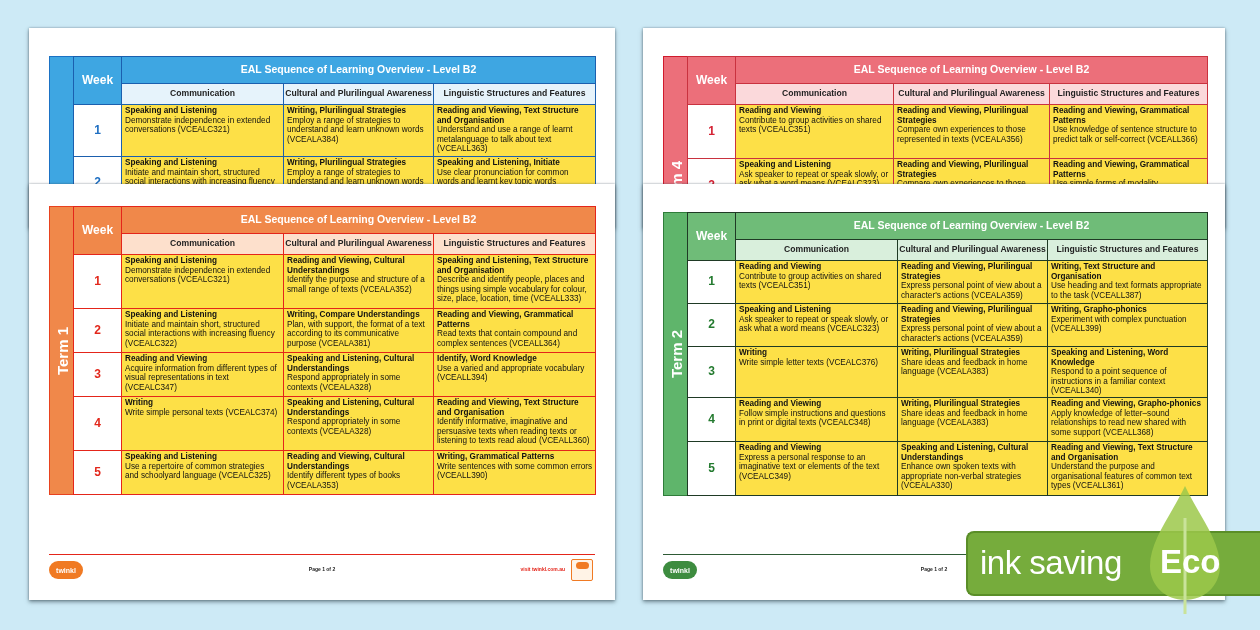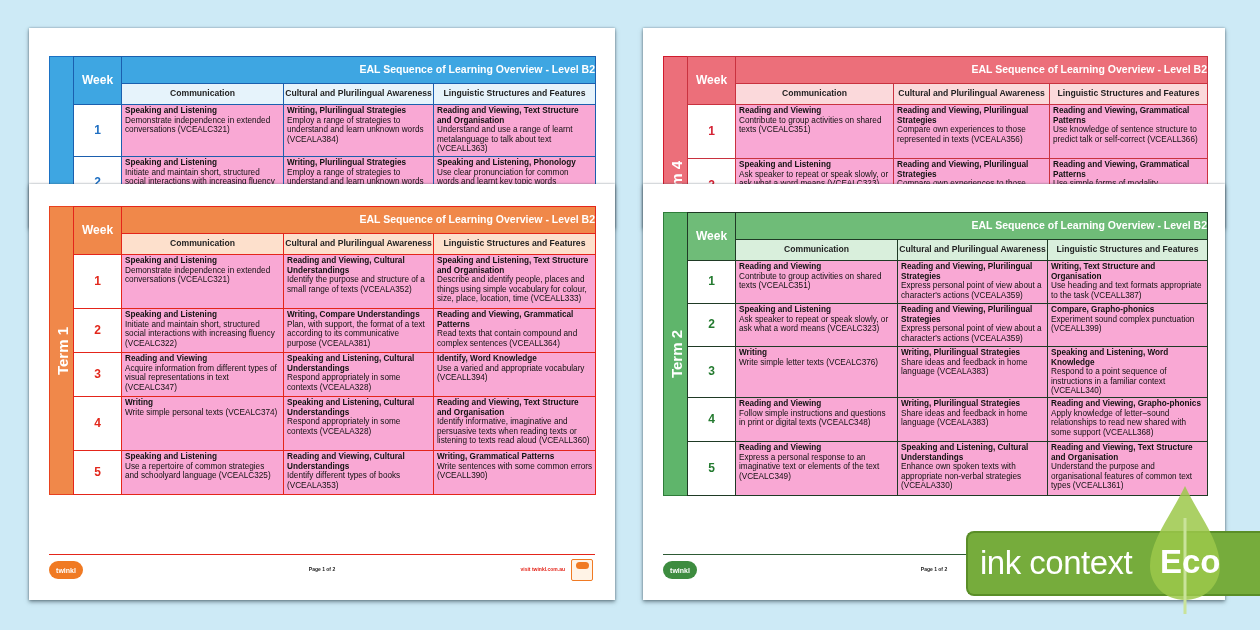--- a/index.html
+++ b/index.html
@@ -32,32 +32,32 @@
   table.sol {
     border-collapse: collapse; table-layout: fixed;
     font-size: 8.2px; line-height: 9.6px; color: #111;
   }
   table.sol td, table.sol th { border: 1px solid; vertical-align: top; }
   table.sol th.week-h {
     width: 48px; color: #fff; font-size: 12px; font-weight: bold;
     vertical-align: middle; text-align: center;
   }
   table.sol th.title-h {
-    color: #fff; font-size: 10.5px; font-weight: bold; text-align: right;
+    color: #fff; font-size: 10.5px; font-weight: bold; text-align: center;
     height: 27px; vertical-align: middle;
   }
   table.sol th.col-h {
     font-size: 8.6px; font-weight: bold; text-align: center; height: 21px;
     vertical-align: middle; color: #222;
   }
   table.sol td.wk {
     text-align: center; vertical-align: middle;
     font-weight: bold; font-size: 12px; background: #fff;
   }
-  table.sol td.cell { padding: 1px 3px; background: #f9a8d4; }
+  table.sol td.cell { padding: 1px 3px; background: #fde047; }
   .cell .h { font-weight: bold; display: block; }
   .cell .b { display: block; }
 
   
   .blue .term-strip { background: #3ea6e2; border-color: #1b72c4; }
   .blue table.sol td, .blue table.sol th { border-color: #1b5fae; }
   .blue th.week-h, .blue th.title-h { background: #3ea6e2; }
   .blue th.col-h { background: #e6f3fb; }
   .blue td.wk { color: #1f6fc2; }
 
@@ -170,21 +170,21 @@
         <td class="wk">2</td>
         <td class="cell">
               <span class="h">Speaking and Listening</span>
               <span class="b">Initiate and maintain short, structured social interactions with increasing fluency</span>
             </td>
         <td class="cell">
               <span class="h">Writing, Plurilingual Strategies</span>
               <span class="b">Employ a range of strategies to understand and learn unknown words</span>
             </td>
         <td class="cell">
-              <span class="h">Speaking and Listening, Phonology</span>
+              <span class="h">Speaking and Listening, Initiate</span>
               <span class="b">Use clear pronunciation for common words and learnt key topic words (VCEALL342)</span>
             </td>
       </tr>
     </tbody>
       </table>
   </div>
 </div>
 
 <div class="page back-right">
   <div class="sheet red" style="left:20px; top:28px;">
@@ -392,22 +392,22 @@
         <td class="wk">2</td>
         <td class="cell">
               <span class="h">Speaking and Listening</span>
               <span class="b">Ask speaker to repeat or speak slowly, or ask what a word means (VCEALC323)</span>
             </td>
         <td class="cell">
               <span class="h">Reading and Viewing, Plurilingual Strategies</span>
               <span class="b">Express personal point of view about a character's actions (VCEALA359)</span>
             </td>
         <td class="cell">
-              <span class="h">Compare, Grapho-phonics</span>
-              <span class="b">Experiment sound complex punctuation (VCEALL399)</span>
+              <span class="h">Writing, Grapho-phonics</span>
+              <span class="b">Experiment with complex punctuation (VCEALL399)</span>
             </td>
       </tr>
       <tr style="height:44px">
         <td class="wk">3</td>
         <td class="cell">
               <span class="h">Writing</span>
               <span class="b">Write simple letter texts (VCEALC376)</span>
             </td>
         <td class="cell">
               <span class="h">Writing, Plurilingual Strategies</span>
@@ -451,19 +451,19 @@
     </tbody>
       </table>
   </div>
   <div class="footer green-f">
     <div class="logo">twinkl</div>
     <div class="page-no">Page 1 of 2</div>
   </div>
 </div>
 
 <div class="eco">
-  <span class="ink">ink context</span>
+  <span class="ink">ink saving</span>
 </div>
 <svg class="leaf" viewBox="0 0 74 132">
   <path d="M37 2 C50 30 72 56 72 82 C72 102 56 116 37 116 C18 116 2 102 2 82 C2 56 24 30 37 2 Z" fill="#9cc84a" fill-opacity="0.85"></path>
   <line x1="37" y1="34" x2="37" y2="130" stroke="#c9e39a" stroke-width="3"></line>
 </svg>
 <span class="eco-word">Eco</span>
 
 </body></html>

